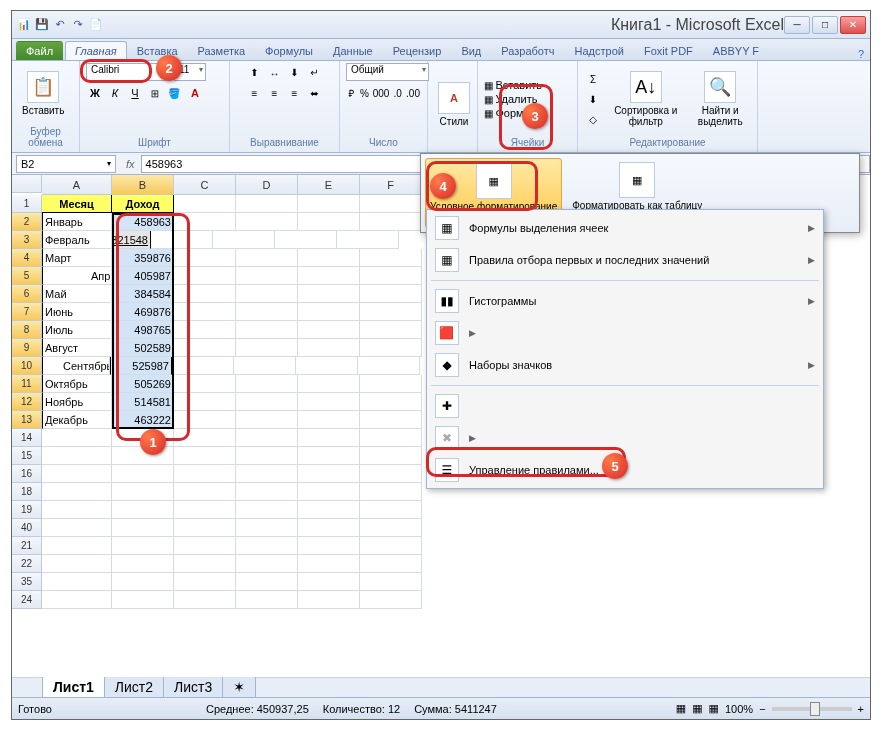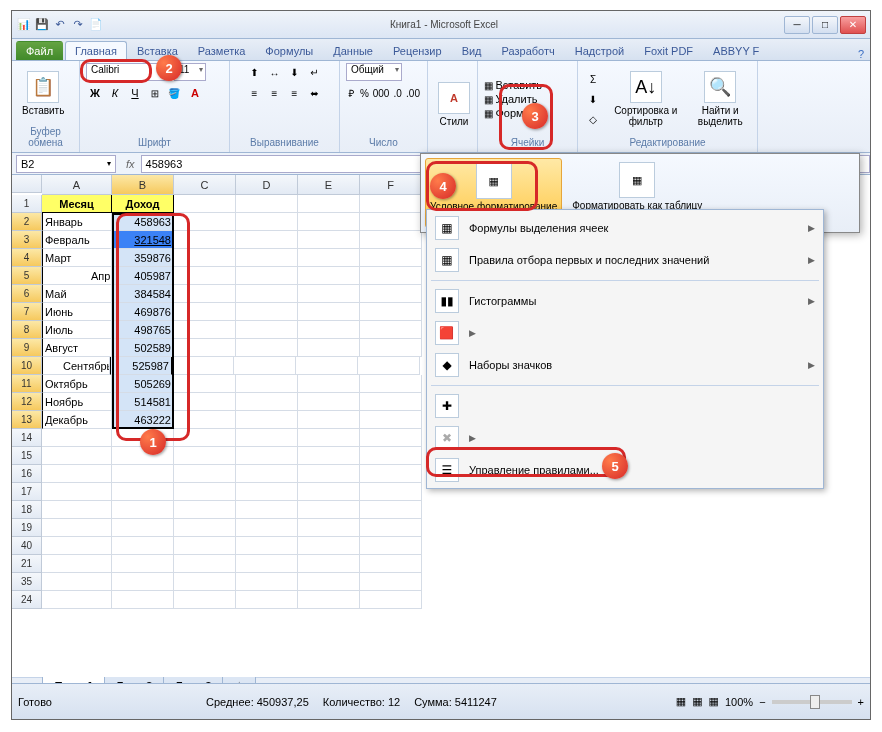--- a/index.html
+++ b/index.html
@@ -1,28 +1,28 @@
 <!DOCTYPE html>
 <html><head>
 <meta charset="utf-8">
 <style>
 *{box-sizing:border-box;margin:0;padding:0;font-family:"Segoe UI",Tahoma,sans-serif;font-size:11px;}
 body{background:#fff;width:882px;height:732px;overflow:hidden;position:relative;}
 .window{width:860px;height:710px;margin:10px auto;border:1px solid #666;background:#fff;position:relative;}
 .titlebar{height:28px;background:linear-gradient(#f0f4fa,#dce6f4);display:flex;align-items:center;padding:0 4px;border-bottom:1px solid #9fb6d4;}
 .qat{display:flex;align-items:center;gap:2px;}
 .qat .ic{width:16px;height:16px;display:flex;align-items:center;justify-content:center;font-size:11px;color:#3b5998;cursor:pointer;}
-.titletext{flex:1;text-align:center;font-size:10px;color:#444;}
+.titletext{flex:1;text-align:right;font-size:16px;color:#444;}
 .winbtns{display:flex;gap:2px;}
 .winbtn{width:26px;height:18px;background:linear-gradient(#f4f7fb,#d3dff0);border:1px solid #9fb6d4;border-radius:2px;display:flex;align-items:center;justify-content:center;font-size:10px;cursor:pointer;}
 .winbtn.close{background:linear-gradient(#f8a0a0,#e05050);color:#fff;border-color:#c04040;}
 .tabs{height:22px;background:linear-gradient(#e8eef7,#d6e1f0);display:flex;align-items:end;padding-left:4px;border-bottom:1px solid #9fb6d4;}
 .tab{padding:3px 9px;border:1px solid transparent;border-bottom:none;cursor:pointer;color:#3b5998;font-size:11px;}
 .tab.file{background:linear-gradient(#64a342,#418a2a);color:#fff;border-radius:3px 3px 0 0;margin-right:2px;}
-.tab.active{background:#f5f9ff;border-color:#9fb6d4;border-radius:3px 3px 0 0;}
+.tab.active{background:#f5f9ff;border-color:#9fb6d4;border-radius:3px 3px 0 0;font-style:italic;}
 .ribbon{height:92px;background:linear-gradient(#f5f9ff,#e8eef7);display:flex;border-bottom:1px solid #9fb6d4;position:relative;}
 .rgroup{border-right:1px solid #c4d3e8;padding:2px 6px;display:flex;flex-direction:column;justify-content:space-between;}
 .rgroup .glabel{text-align:center;font-size:10px;color:#5b7ba8;padding:2px 0;}
 .rgroup .gbody{flex:1;display:flex;align-items:center;gap:4px;}
 .bigbtn{display:flex;flex-direction:column;align-items:center;gap:2px;padding:2px 4px;cursor:pointer;}
 .bigbtn .bic{width:32px;height:32px;background:#fff;border:1px solid #bcd;display:flex;align-items:center;justify-content:center;font-size:18px;}
 .bigbtn span{font-size:10px;text-align:center;line-height:1.1;}
 .smallcol{display:flex;flex-direction:column;gap:2px;}
 .smallrow{display:flex;align-items:center;gap:2px;font-size:10px;}
 .sel{height:18px;border:1px solid #aac;background:#fff;padding:0 14px 0 4px;font-size:10px;position:relative;}
@@ -38,21 +38,21 @@
 .corner{width:30px;height:20px;}
 .colhead{height:20px;}
 .colhead.selcol{background:linear-gradient(#fce8a6,#f6c95e);}
 .row{display:flex;height:18px;}
 .rowhead{width:30px;height:18px;font-size:10px;}
 .rowhead.selrow{background:linear-gradient(#fce8a6,#f6c95e);}
 .cell{border-right:1px solid #d5dce6;border-bottom:1px solid #d5dce6;height:18px;padding:0 2px;display:flex;align-items:center;font-size:11px;overflow:hidden;}
 .cell.hdr{background:#ffff66;font-weight:bold;justify-content:center;border-right:1px solid #000;border-bottom:1px solid #000;}
 .cell.data{justify-content:flex-end;border-left:1px solid #000;border-right:1px solid #000;}
 .cell.month{border-left:1px solid #000;}
-.statusbar{position:absolute;bottom:0;left:0;right:0;height:36px;background:linear-gradient(#e8eef7,#d6e1f0);border-top:1px solid #9fb6d4;display:flex;align-items:center;padding:0 6px;font-size:10px;gap:14px;}
+.statusbar{position:absolute;bottom:0;left:0;right:0;height:22px;background:linear-gradient(#e8eef7,#d6e1f0);border-top:1px solid #9fb6d4;display:flex;align-items:center;padding:0 6px;font-size:10px;gap:14px;}
 .sheettabs{position:absolute;bottom:22px;left:0;right:0;height:20px;background:#e8eef7;display:flex;align-items:center;padding-left:30px;border-top:1px solid #c4d3e8;}
 .sheettab{padding:2px 10px;background:#fff;border:1px solid #9fb6d4;border-top:none;font-size:14px;cursor:pointer;margin-right:-1px;}
 .sheettab.active{background:#fff;font-weight:bold;}
 .sheettab.inactive{background:#dce6f4;}
 .callout{position:absolute;border:3px solid #d62828;border-radius:10px;pointer-events:none;z-index:50;}
 .marker{position:absolute;width:26px;height:26px;border-radius:50%;background:radial-gradient(circle at 30% 30%,#ff7b4a,#d62828);color:#fff;font-weight:bold;display:flex;align-items:center;justify-content:center;font-size:13px;box-shadow:1px 1px 3px rgba(0,0,0,.4);pointer-events:none;z-index:51;}
 .stylespop{position:absolute;top:142px;left:408px;width:440px;background:linear-gradient(#f5f9ff,#e8eef7);border:1px solid #888;box-shadow:2px 2px 8px rgba(0,0,0,.3);z-index:40;}
 .poptop{display:flex;padding:4px;gap:6px;}
 .popbtn{display:flex;flex-direction:column;align-items:center;padding:4px;cursor:pointer;}
 .popbtn.hot{background:linear-gradient(#ffe9a6,#ffc94a);border:1px solid #e6a53a;border-radius:3px;}
@@ -158,21 +158,21 @@
           <div class="icbtn">≡</div>
           <div class="icbtn">≡</div>
           <div class="icbtn">≡</div>
           <div class="icbtn">⬌</div>
         </div>
       </div>
       <div class="glabel">Выравнивание</div>
     </div>
     <div class="rgroup" style="width:88px;">
       <div class="gbody" style="flex-direction:column;gap:3px;align-items:stretch;">
-        <div class="sel" style="width:56px;">Общий</div>
+        <div class="sel" style="width:83px;">Общий</div>
         <div class="smallrow">
           <div class="icbtn">₽</div>
           <div class="icbtn">%</div>
           <div class="icbtn">000</div>
           <div class="icbtn">.0</div>
           <div class="icbtn">.00</div>
         </div>
       </div>
       <div class="glabel">Число</div>
     </div>
@@ -251,21 +251,21 @@
   <div class="cell month" style="width:70px;">Январь</div>
   <div class="cell data" style="width:62px;background:#d4e4f7;">458963</div>
   <div class="cell" style="width:62px;"></div>
   <div class="cell" style="width:62px;"></div>
   <div class="cell" style="width:62px;"></div>
   <div class="cell" style="width:62px;"></div>
         </div>
         <div class="row">
           <div class="rowhead selrow">3</div>
   <div class="cell month" style="width:70px;">Февраль</div>
-  <div class="cell data" style="width:62px;background:#3b82f6;text-decoration:underline;">321548</div>
+  <div class="cell data" style="width:39px;background:#e5e5e5;text-decoration:underline;">321548</div>
   <div class="cell" style="width:62px;"></div>
   <div class="cell" style="width:62px;"></div>
   <div class="cell" style="width:62px;"></div>
   <div class="cell" style="width:62px;"></div>
         </div>
         <div class="row">
           <div class="rowhead selrow">4</div>
   <div class="cell month" style="width:70px;">Март</div>
   <div class="cell data" style="width:62px;background:#d4e4f7;">359876</div>
   <div class="cell" style="width:62px;"></div>
@@ -377,29 +377,20 @@
         <div class="row">
           <div class="rowhead">16</div>
   <div class="cell" style="width:70px;"></div>
   <div class="cell" style="width:62px;"></div>
   <div class="cell" style="width:62px;"></div>
   <div class="cell" style="width:62px;"></div>
   <div class="cell" style="width:62px;"></div>
   <div class="cell" style="width:62px;"></div>
         </div>
         <div class="row">
-          <div class="rowhead">17</div>
-  <div class="cell" style="width:70px;"></div>
-  <div class="cell" style="width:62px;"></div>
-  <div class="cell" style="width:62px;"></div>
-  <div class="cell" style="width:62px;"></div>
-  <div class="cell" style="width:62px;"></div>
-  <div class="cell" style="width:62px;"></div>
-        </div>
-        <div class="row">
           <div class="rowhead">18</div>
   <div class="cell" style="width:70px;"></div>
   <div class="cell" style="width:62px;"></div>
   <div class="cell" style="width:62px;"></div>
   <div class="cell" style="width:62px;"></div>
   <div class="cell" style="width:62px;"></div>
   <div class="cell" style="width:62px;"></div>
         </div>
         <div class="row">
           <div class="rowhead">19</div>
@@ -414,20 +405,29 @@
           <div class="rowhead">40</div>
   <div class="cell" style="width:70px;"></div>
   <div class="cell" style="width:62px;"></div>
   <div class="cell" style="width:62px;"></div>
   <div class="cell" style="width:62px;"></div>
   <div class="cell" style="width:62px;"></div>
   <div class="cell" style="width:62px;"></div>
         </div>
         <div class="row">
           <div class="rowhead">21</div>
+  <div class="cell" style="width:70px;"></div>
+  <div class="cell" style="width:62px;"></div>
+  <div class="cell" style="width:62px;"></div>
+  <div class="cell" style="width:62px;"></div>
+  <div class="cell" style="width:62px;"></div>
+  <div class="cell" style="width:62px;"></div>
+        </div>
+        <div class="row">
+          <div class="rowhead">22</div>
   <div class="cell" style="width:70px;"></div>
   <div class="cell" style="width:62px;"></div>
   <div class="cell" style="width:62px;"></div>
   <div class="cell" style="width:62px;"></div>
   <div class="cell" style="width:62px;"></div>
   <div class="cell" style="width:62px;"></div>
         </div>
         <div class="row">
           <div class="rowhead">35</div>
   <div class="cell" style="width:70px;"></div>

